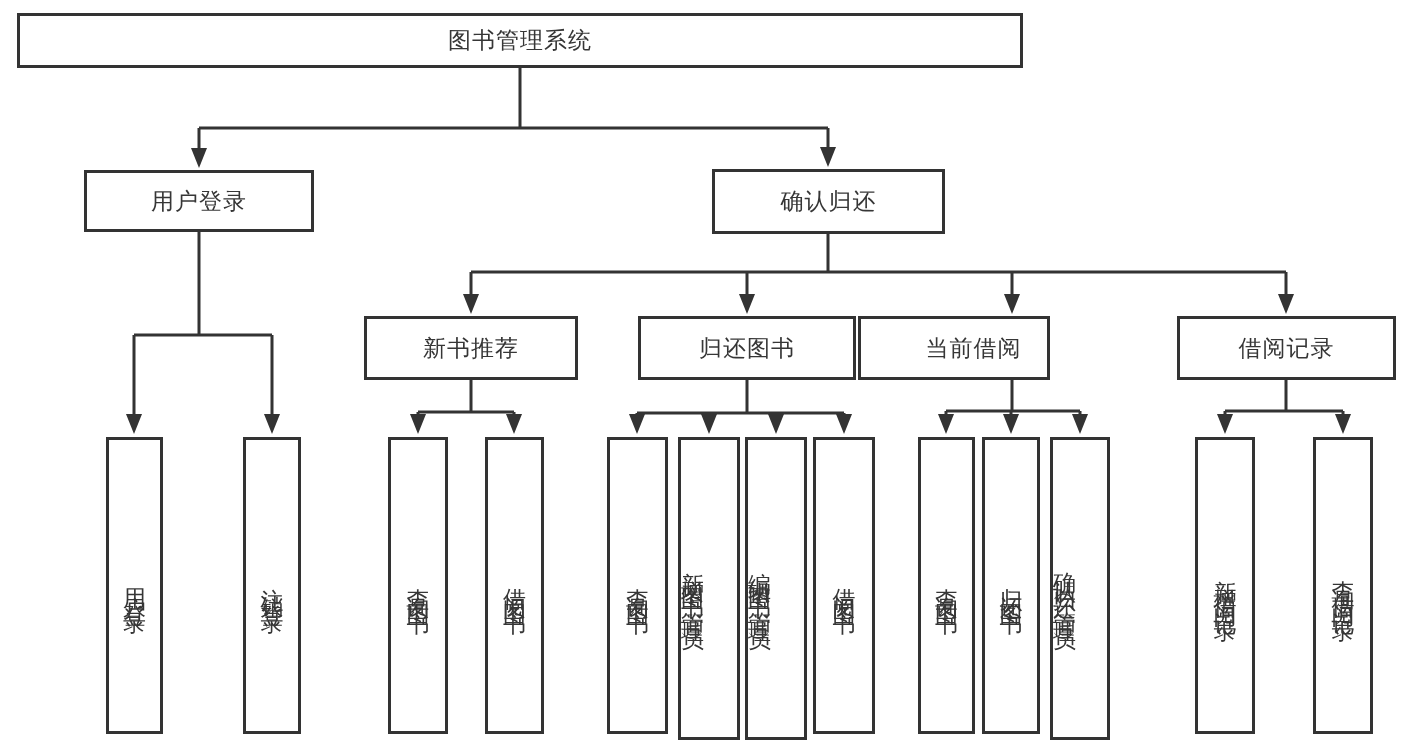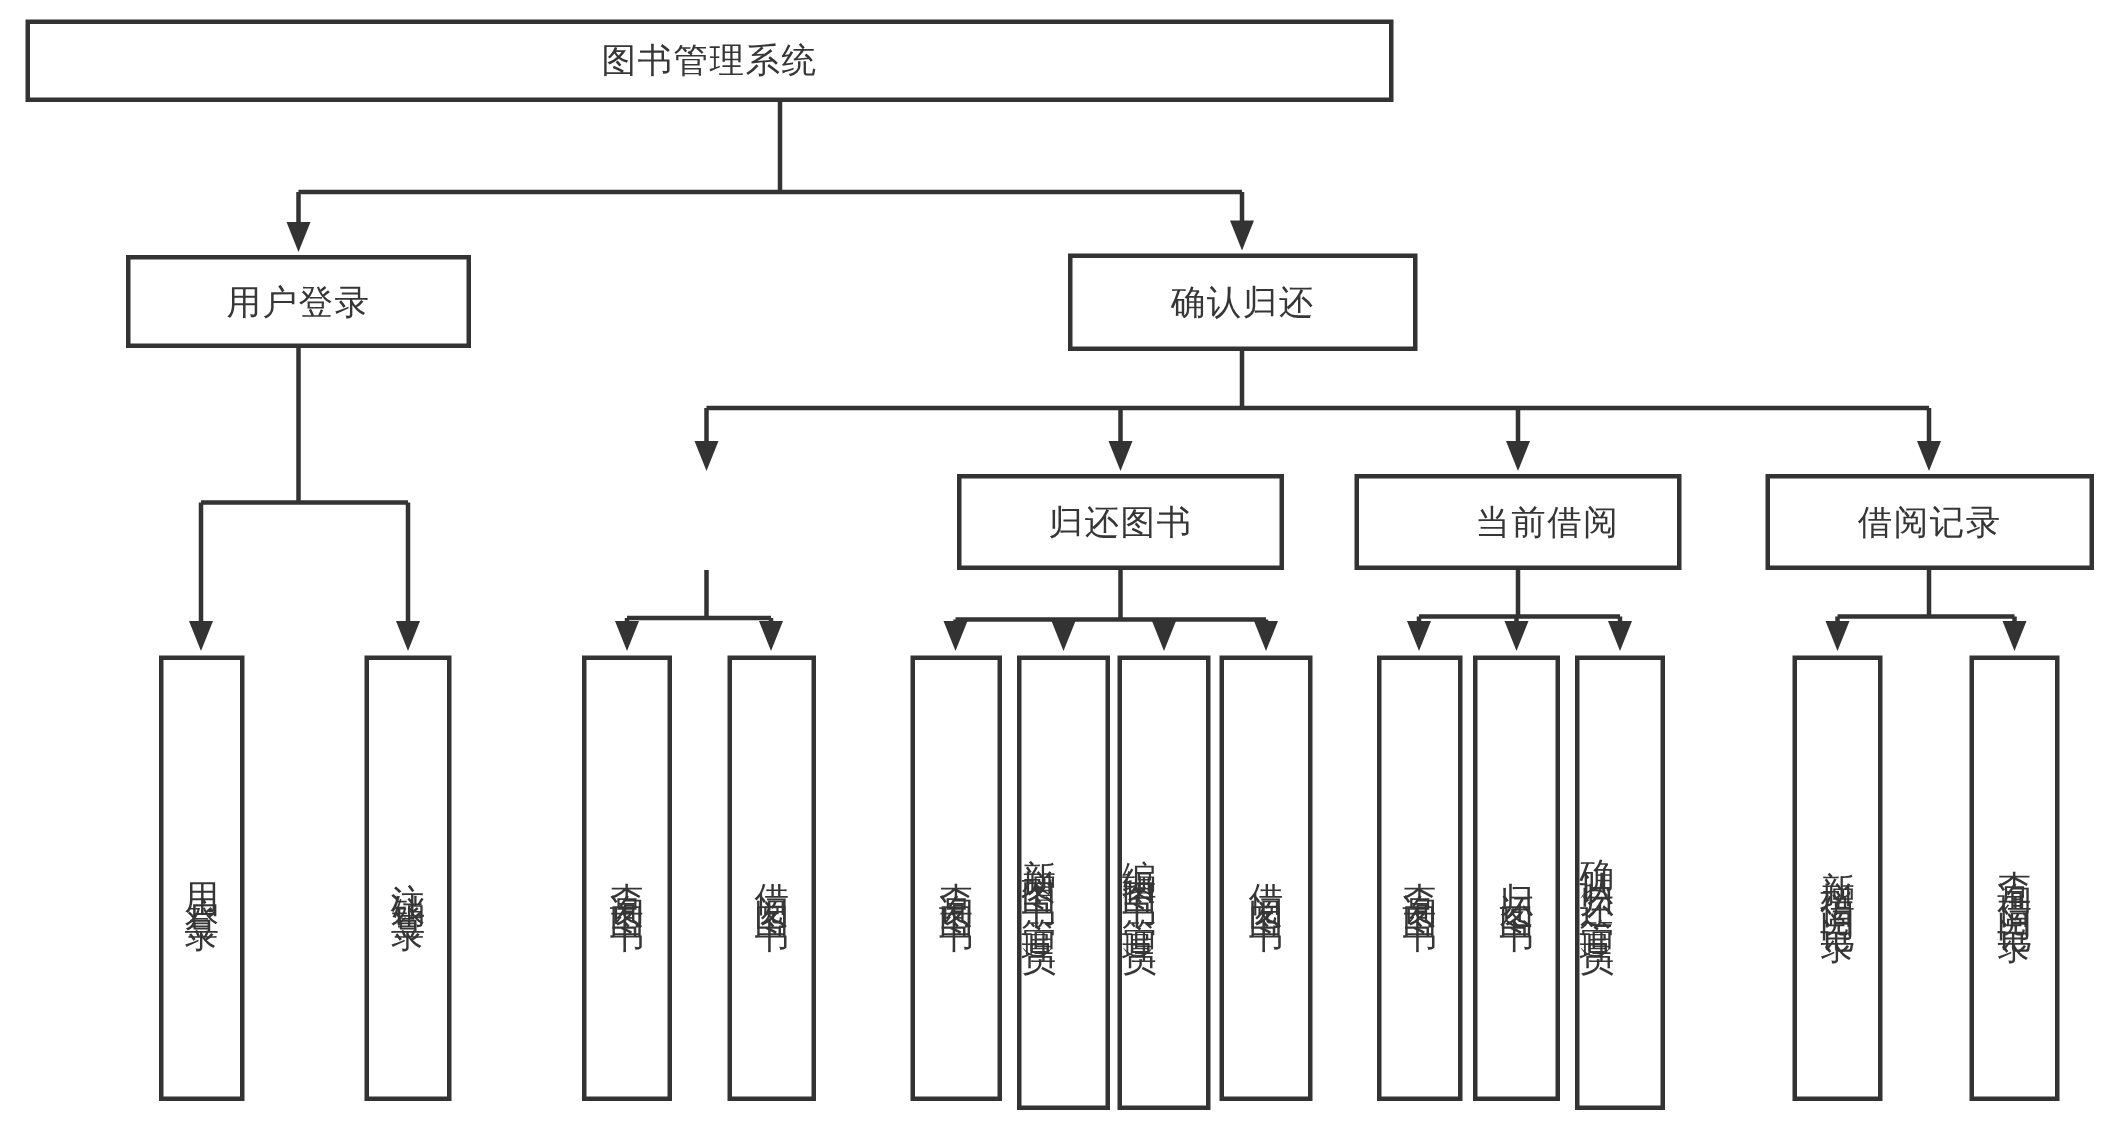--- a/index.html
+++ b/index.html
@@ -19,26 +19,26 @@
     border: 3px solid #333333;
     display: flex;
     align-items: center;
     justify-content: center;
     z-index: 2;
     font-size: 23px;
     letter-spacing: 1px;
     white-space: nowrap;
   }
   
-  .n-root { left: 17px;  top: 13px;  width: 912px; height: 55px; }
+  .n-root { left: 17px;  top: 13px;  width: 1006px; height: 55px; }
   .n-l2a  { left: 84px;  top: 170px; width: 230px;  height: 62px; }
   .n-l2b  { left: 712px; top: 169px; width: 233px;  height: 65px; }
   .n-s0   { left: 364px; top: 316px; width: 214px;  height: 64px; }
   .n-s1   { left: 638px; top: 316px; width: 218px;  height: 64px; }
-  .n-s2   { left: 903px; top: 316px; width: 218px;  height: 64px; padding-left: 39px; }
+  .n-s2   { left: 858px; top: 316px; width: 192px;  height: 64px; padding-left: 39px; }
   .n-s3   { left: 1177px;top: 316px; width: 219px;  height: 64px; }
   
   .vbox { top: 437px; height: 297px; }
   .vbox span {
     writing-mode: vertical-rl;
     letter-spacing: 8px;
     font-size: 23px;
     line-height: 1;
     white-space: nowrap;
   }
@@ -109,20 +109,21 @@
       <polygon points="1217,414 1233,414 1225,434"></polygon>
       <polygon points="1335,414 1351,414 1343,434"></polygon>
     </g>
   </svg>
 
   <div class="box n-root">图书管理系统</div>
 
   <div class="box n-l2a">用户登录</div>
   <div class="box n-l2b">确认归还</div>
 
+  <div class="box n-s0">新书推荐</div>
   <div class="box n-s1">归还图书</div>
   <div class="box n-s2">当前借阅</div>
   <div class="box n-s3">借阅记录</div>
 
   <div class="box vbox v0">
       <span>用户登录</span>
     </div>
   <div class="box vbox v1">
       <span>注销登录</span>
     </div>

